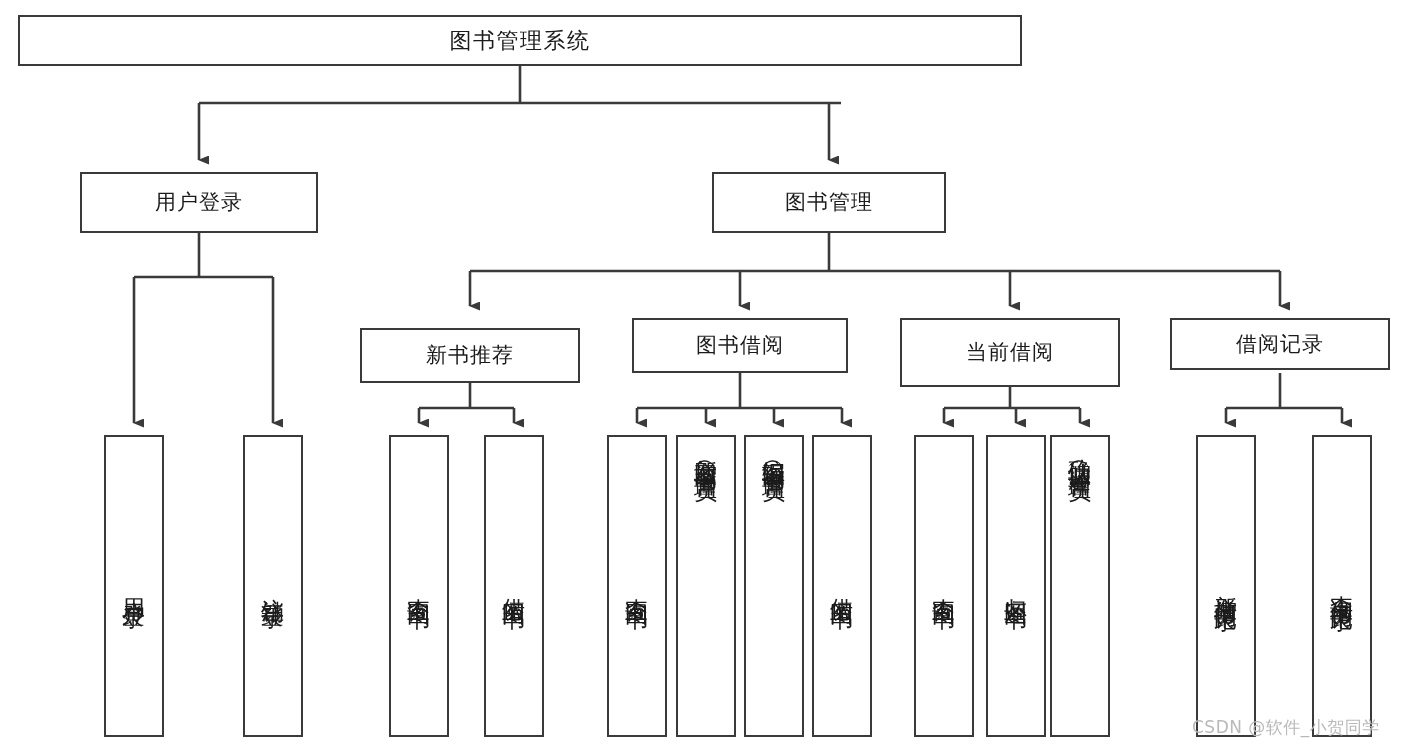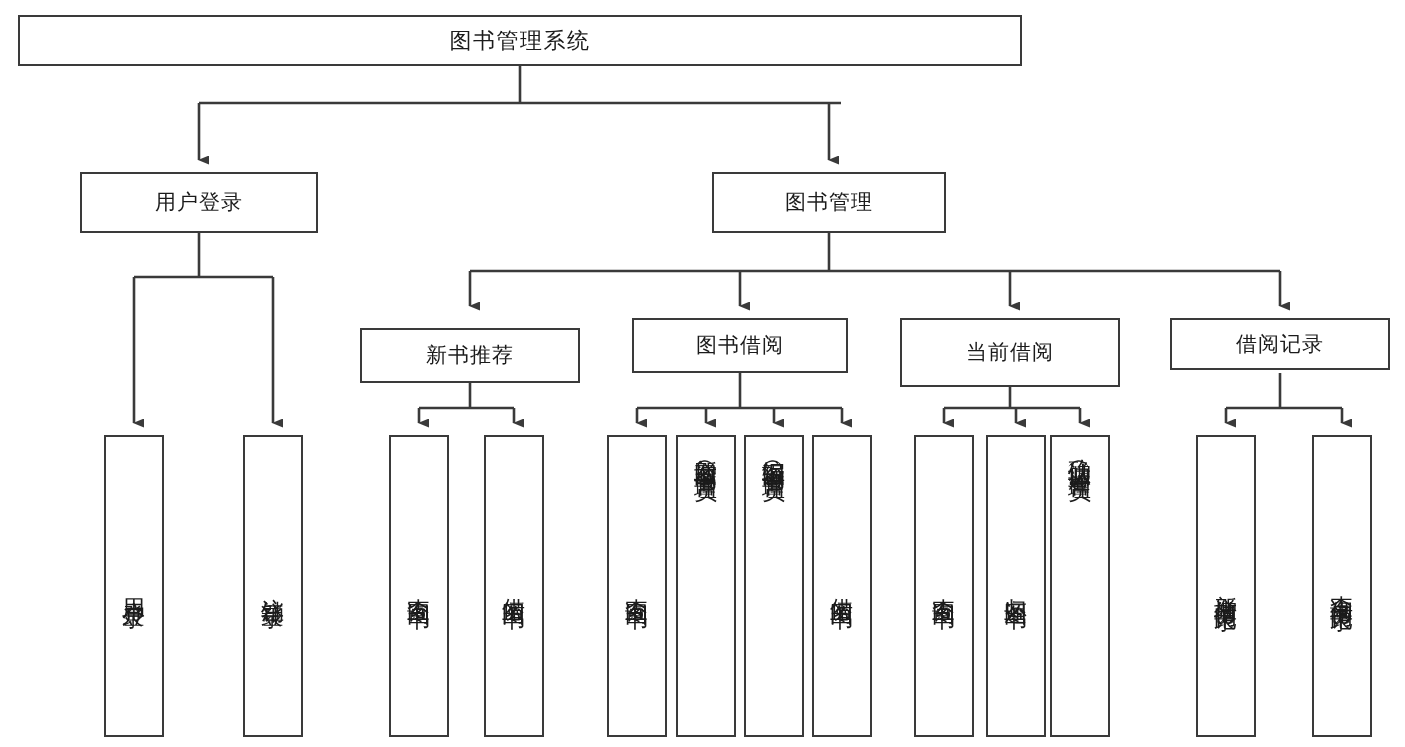--- a/index.html
+++ b/index.html
@@ -189,14 +189,15 @@
   <div class="node vert" style="left: 1050px; top: 435px; width: 60px; height: 302px;">
     <span class="label">确认归还（管理员）</span>
   </div>
   <div class="node vert center" style="left: 1196px; top: 435px; width: 60px; height: 302px;">
     <span class="label">新增借阅记录</span>
   </div>
   <div class="node vert center" style="left: 1312px; top: 435px; width: 60px; height: 302px;">
     <span class="label">查询借阅记录</span>
   </div>
 
+  <div class="watermark" style="left: 1192px; top: 716px;">CSDN @软件_小贺同学</div>
 
 </div>
 
 </body></html>

